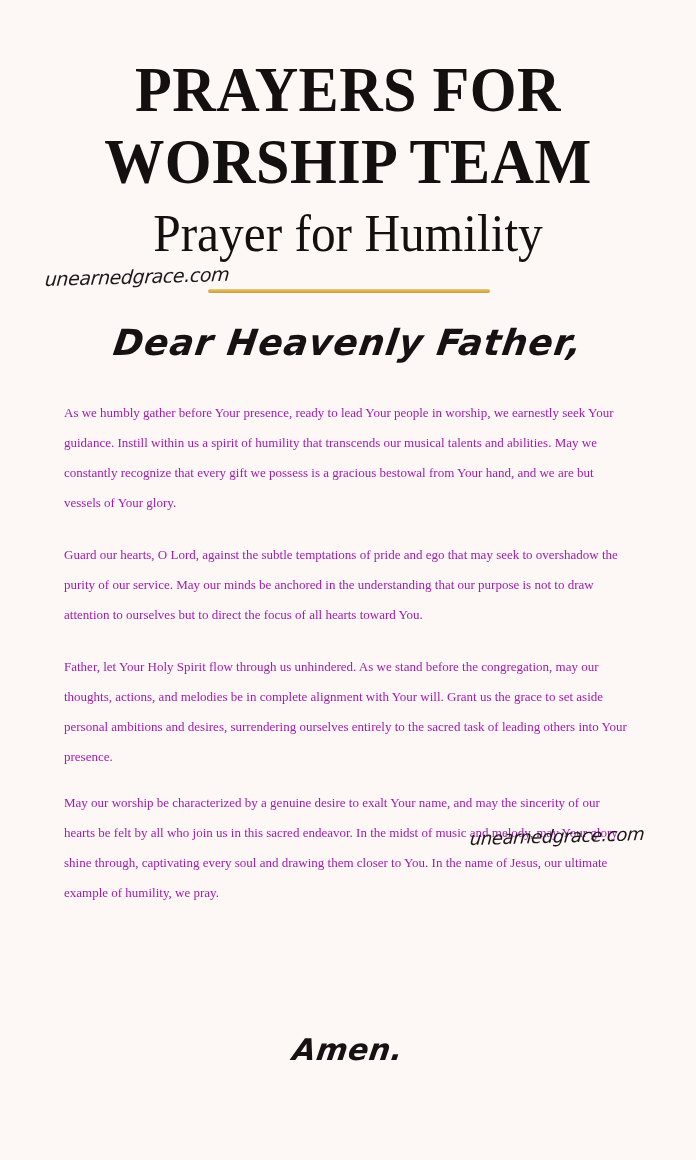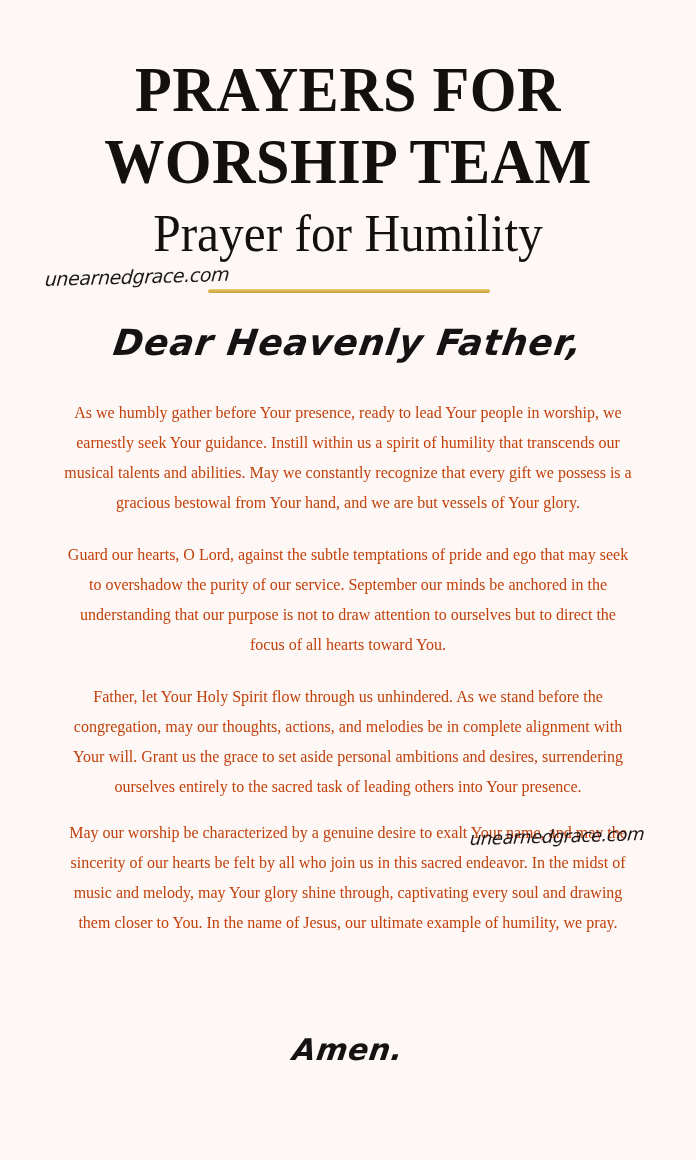--- a/index.html
+++ b/index.html
@@ -115,24 +115,24 @@
 
   
   .body-copy {
     position: absolute;
     left: 64px;
     top: 398px;
     width: 568px;
   }
   .paragraph {
     font-family: "Liberation Serif", "DejaVu Serif", serif;
-    font-size: 16px;
+    font-size: 13px;
     line-height: 30px;
-    text-align: center;
-    color: #c2410c;
+    text-align: left;
+    color: #a21caf;
     margin: 0 0 22px 0;
   }
   .paragraph:last-child {
     margin-bottom: 8px;
   }
   .p3 { margin-bottom: 16px; }
 </style>
 </head>
 <body>
 
@@ -145,21 +145,21 @@
   </div>
 
   <div class="watermark watermark-top">unearnedgrace.com</div>
 
   <div class="gold-rule"></div>
 
   <div class="script salutation">Dear Heavenly Father,</div>
 
   <div class="body-copy">
     <p class="paragraph">As we humbly gather before Your presence, ready to lead Your people in worship, we earnestly seek Your guidance. Instill within us a spirit of humility that transcends our musical talents and abilities. May we constantly recognize that every gift we possess is a gracious bestowal from Your hand, and we are but vessels of Your glory.</p>
-    <p class="paragraph">Guard our hearts, O Lord, against the subtle temptations of pride and ego that may seek to overshadow the purity of our service. September our minds be anchored in the understanding that our purpose is not to draw attention to ourselves but to direct the focus of all hearts toward You.</p>
+    <p class="paragraph">Guard our hearts, O Lord, against the subtle temptations of pride and ego that may seek to overshadow the purity of our service. May our minds be anchored in the understanding that our purpose is not to draw attention to ourselves but to direct the focus of all hearts toward You.</p>
     <p class="paragraph p3">Father, let Your Holy Spirit flow through us unhindered. As we stand before the congregation, may our thoughts, actions, and melodies be in complete alignment with Your will. Grant us the grace to set aside personal ambitions and desires, surrendering ourselves entirely to the sacred task of leading others into Your presence.</p>
     <p class="paragraph">May our worship be characterized by a genuine desire to exalt Your name, and may the sincerity of our hearts be felt by all who join us in this sacred endeavor. In the midst of music and melody, may Your glory shine through, captivating every soul and drawing them closer to You. In the name of Jesus, our ultimate example of humility, we pray.</p>
   </div>
 
   <div class="watermark watermark-mid">unearnedgrace.com</div>
 
   <div class="script closing">Amen.</div>
 
 </div>
 

